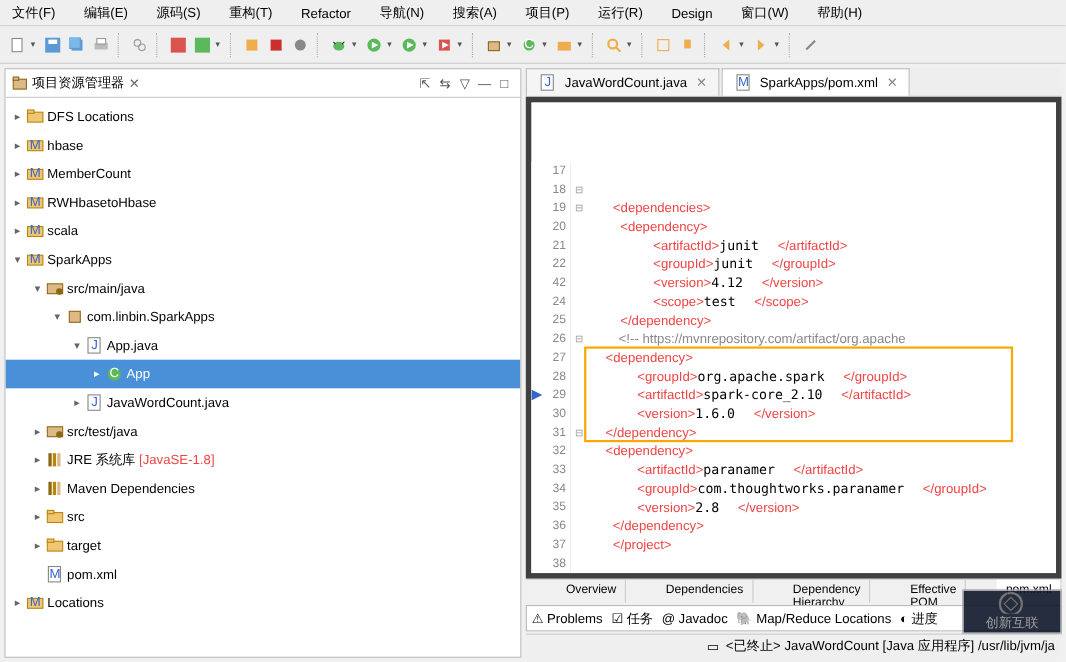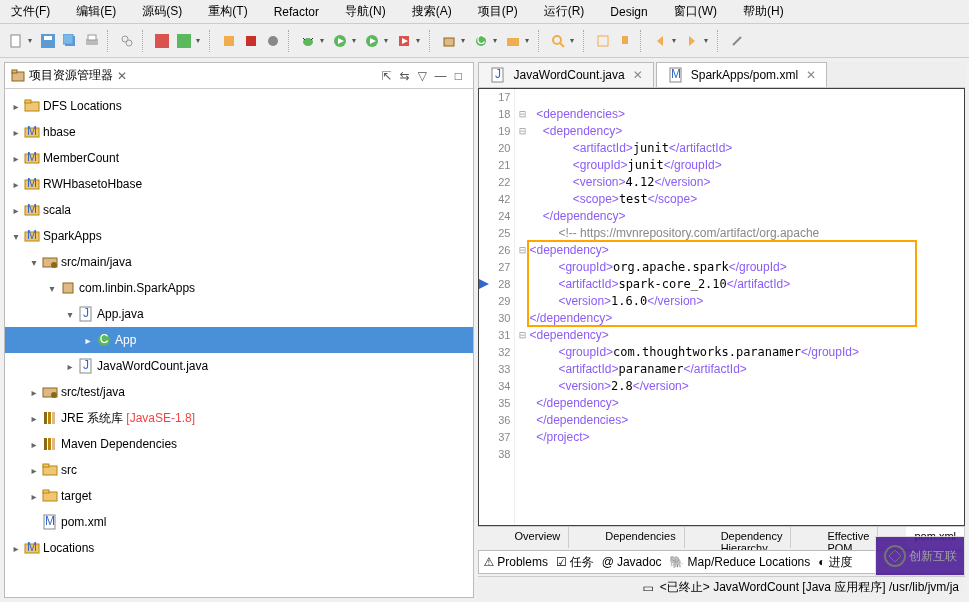--- a/index.html
+++ b/index.html
@@ -23,39 +23,39 @@
 .tree-item.selected { background:#4a90d9; color:#fff; }
 .arrow { width:14px; text-align:center; color:#666; font-size:10px; }
 .tree-item.selected .arrow { color:#fff; }
 .ticon { width:18px; height:16px; display:inline-flex; align-items:center; justify-content:center; margin-right:2px; }
 .ind { display:inline-block; }
 .right-panel { flex:1; display:flex; flex-direction:column; margin:4px 4px 4px 2px; }
 .ed-tabs { height:26px; display:flex; background:#eee; border-bottom:1px solid #ccc; }
 .ed-tab { padding:4px 10px; border:1px solid #bbb; border-bottom:none; background:#f5f5f5; display:flex; align-items:center; gap:4px; margin-right:2px; }
 .ed-tab.active { background:#fff; }
 .ed-tab .x { color:#888; margin-left:4px; }
-.editor { flex:1; background:#fff; border:1px solid #404040; position:relative; font-family:Consolas,monospace; display:flex; overflow:hidden; }
+.editor { flex:1; background:#fff; border:5px solid #404040; position:relative; font-family:Consolas,monospace; display:flex; overflow:hidden;align-items:flex-end; }
 .gutter { width:36px; background:#fff; text-align:right; padding-right:4px; color:#888; border-right:1px solid #eee; }
 .gutter div { height:17px; line-height:17px; font-size:11px; }
 .fold { width:14px; background:#fff; }
 .fold div { height:17px; line-height:17px; font-size:9px; text-align:center; color:#999; }
 .code { flex:1; position:relative; }
 .line { height:17px; line-height:17px; white-space:pre; font-family:Consolas,monospace; font-size:12px; }
 .hl-box { position:absolute; border:2px solid orange; pointer-events:none; }
 .line-hl { position:absolute; background:#e8f0fe; height:17px; left:0; right:0; z-index:-1; }
-.t-tag { color:#8b5cf6; }
+.t-tag { color:#ef4444;margin-left:17px; }
 .t-cmt { color:#888; }
 .pom-tabs { height:22px; background:#f0f0f0; border-top:1px solid #ccc; display:flex; }
 .pom-tab { padding:3px 8px; border-right:1px solid #ccc; font-size:11px;margin-left:28px; }
 .pom-tab.active { background:#fff; }
 .bottom-tabs { height:24px; border:1px solid #bbb; background:#fff; display:flex; align-items:center; padding:0 4px; gap:8px; margin-top:2px; }
 .bottom-tabs span { display:inline-flex; align-items:center; gap:3px; }
 .statusbar { height:22px; border-top:1px solid #ccc; background:#efefef; display:flex; align-items:center; padding:0 6px; font-size:11px; margin-top:2px; }
 .statusbar .sp { flex:1; }
-.watermark { position:absolute; right:4px; bottom:26px; width:90px; height:40px; background:#4c1d95; border:1px solid #ddd; display:flex; align-items:center; justify-content:center; font-size:10px; color:#999; opacity:0.9; }
+.watermark { position:absolute; right:4px; bottom:26px; width:90px; height:40px; background:#0f172a; border:1px solid #ddd; display:flex; align-items:center; justify-content:center; font-size:10px; color:#999; opacity:0.9;flex-direction:column; }
 svg { display:block; }
 </style>
 </head>
 <body>
 
 <div class="menubar">
   <span>文件(F)</span>
   <span>编辑(E)</span>
   <span>源码(S)</span>
   <span>重构(T)</span>
@@ -528,25 +528,24 @@
           <div class="line">    <span class="t-tag">&lt;artifactId&gt;</span>spark-core_2.10<span class="t-tag">&lt;/artifactId&gt;</span></div>
           <div class="line-hl" style="top: 187px;"></div>
           <div style="position: absolute; left: -50px; top: 190px; width: 10px; height: 10px;">
             <svg width="10" height="10">
               <polygon points="0,0 10,5 0,10" fill="#36c"></polygon>
             </svg>
           </div>
           <div class="line">    <span class="t-tag">&lt;version&gt;</span>1.6.0<span class="t-tag">&lt;/version&gt;</span></div>
           <div class="line"><span class="t-tag">&lt;/dependency&gt;</span></div>
           <div class="line"><span class="t-tag">&lt;dependency&gt;</span></div>
+          <div class="line">    <span class="t-tag">&lt;artifactId&gt;</span>paranamer<span class="t-tag">&lt;/artifactId&gt;</span></div>
           <div class="line">    <span class="t-tag">&lt;groupId&gt;</span>com.thoughtworks.paranamer<span class="t-tag">&lt;/groupId&gt;</span></div>
-          <div class="line">    <span class="t-tag">&lt;artifactId&gt;</span>paranamer<span class="t-tag">&lt;/artifactId&gt;</span></div>
           <div class="line">    <span class="t-tag">&lt;version&gt;</span>2.8<span class="t-tag">&lt;/version&gt;</span></div>
           <div class="line"><span class="t-tag">  &lt;/dependency&gt;</span></div>
-          <div class="line"><span class="t-tag">  &lt;/dependencies&gt;</span></div>
           <div class="line"><span class="t-tag">  &lt;/project&gt;</span></div>
           <div class="line"></div>
           <div class="hl-box" style="top: 151px; left: -2px; width: 390px; height: 87px;"></div>
         </div>
     </div>
     <div class="pom-tabs" id="pomtabs">
         <div class="pom-tab">Overview</div>
         <div class="pom-tab">Dependencies</div>
         <div class="pom-tab">Dependency Hierarchy</div>
         <div class="pom-tab">Effective POM</div>

